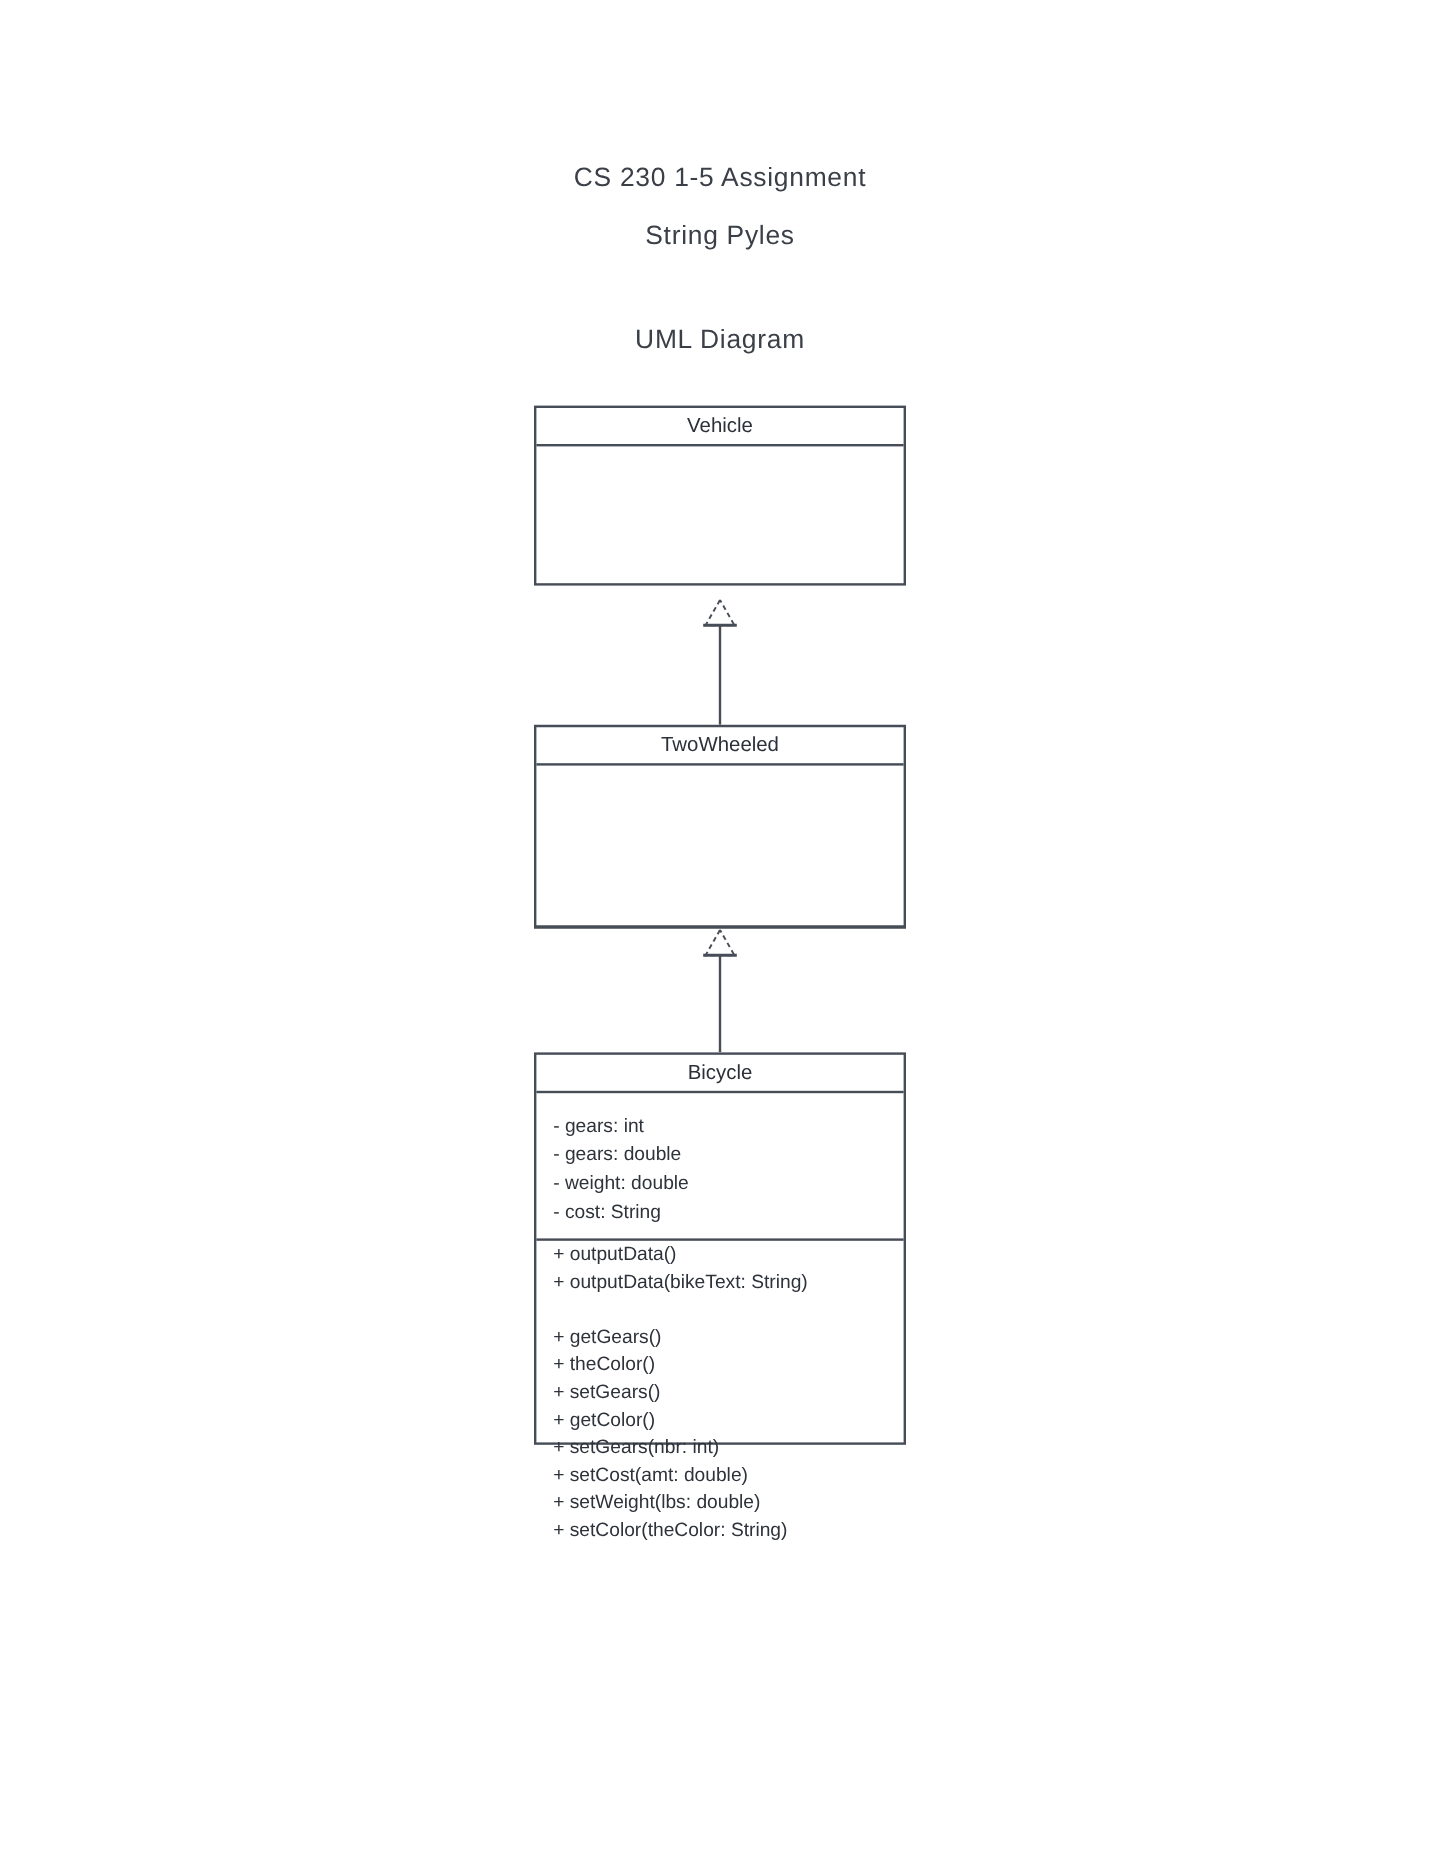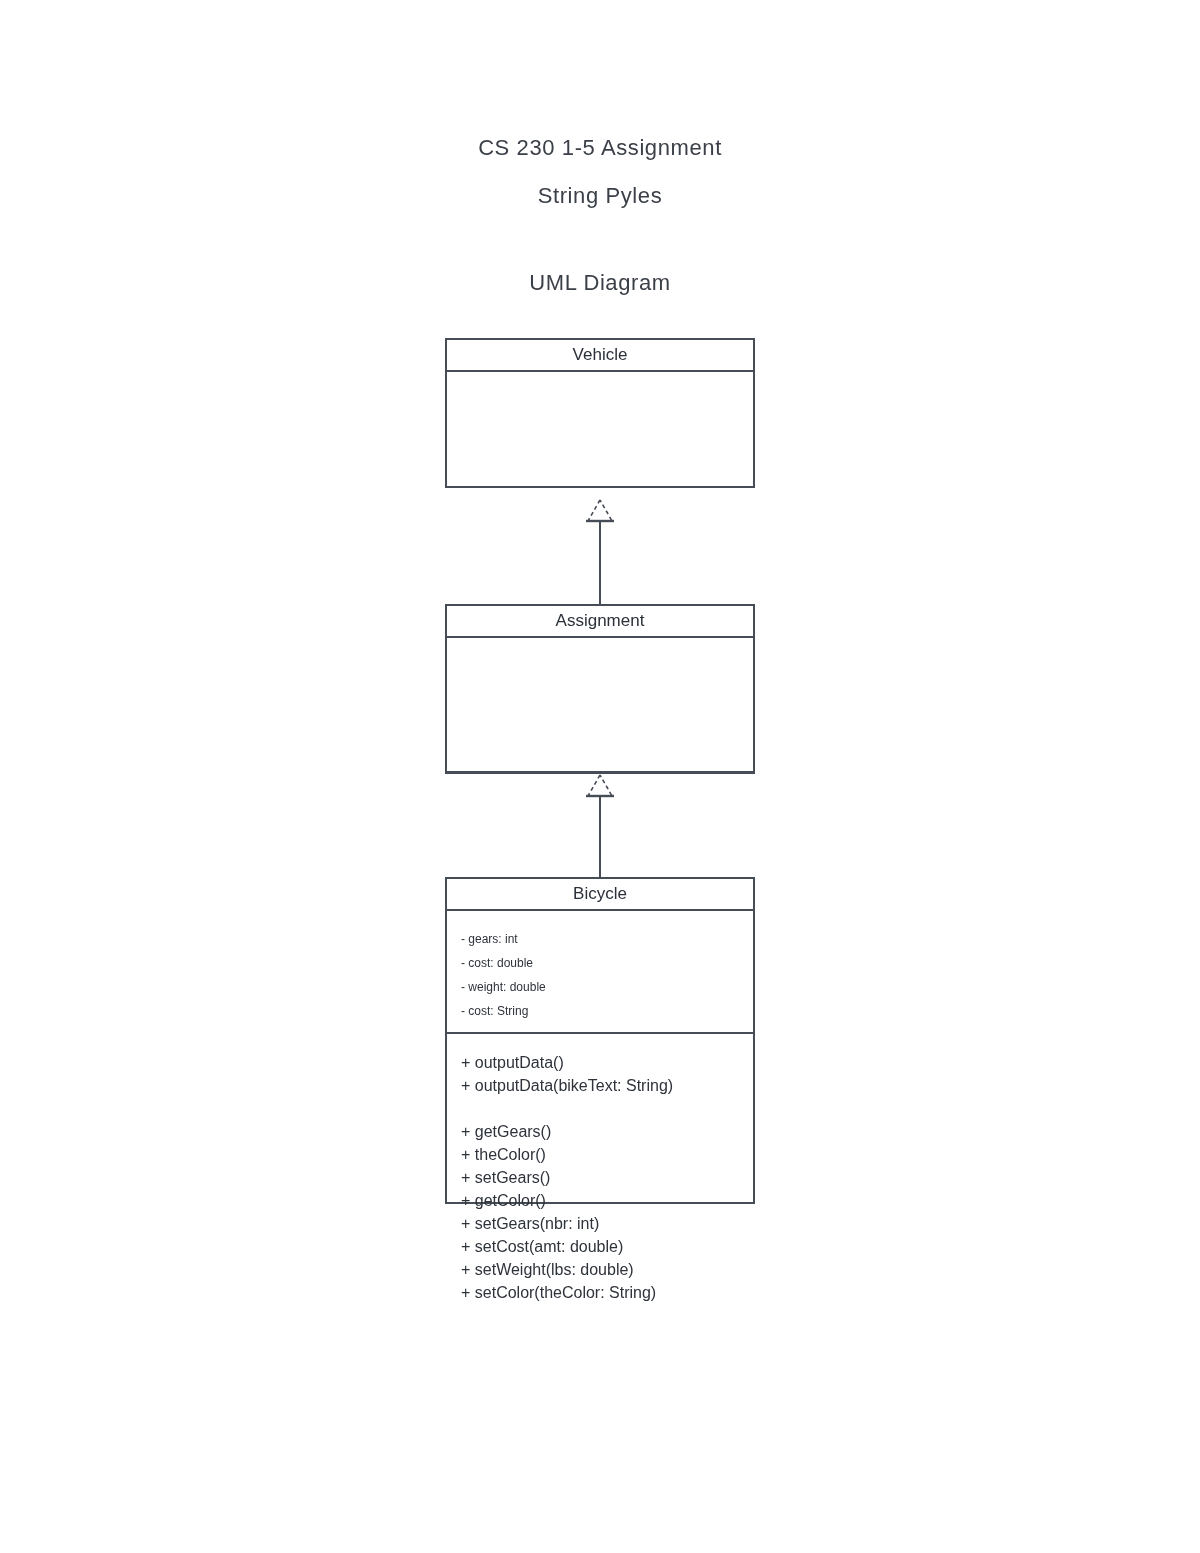--- a/index.html
+++ b/index.html
@@ -51,26 +51,26 @@
     color: #2b3039;
   }
   .uml-body {
     
   }
   .uml-attrs {
     box-sizing: border-box;
     height: 123px;
     border-bottom: 2px solid #474d57;
     padding: 16px 10px 0 14px;
-    font-size: 12px;
+    font-size: 16px;
     line-height: 24px;
   }
   .uml-methods {
     box-sizing: border-box;
-    padding: 17px 10px 0 14px;
+    padding: 0 10px 0 14px;
     font-size: 16px;
     line-height: 23px;
   }
   .a-line, .m-line { min-height: 23px; white-space: pre; }
   .a-line { min-height: 24px; }
 
   .connector {
     position: absolute;
     left: 578px;
     width: 44px;
@@ -93,36 +93,36 @@
     <div class="uml-body"></div>
   </div>
 
   <svg class="connector c1" viewBox="0 0 44 105" xmlns="http://www.w3.org/2000/svg">
     <line x1="22" y1="22" x2="22" y2="105" stroke="#474d57" stroke-width="2"></line>
     <polyline points="22,1 10,22 34,22 22,1" fill="#ffffff" stroke="#474d57" stroke-width="1.6" stroke-dasharray="4 3"></polyline>
     <line x1="8" y1="22" x2="36" y2="22" stroke="#474d57" stroke-width="2.4"></line>
   </svg>
 
   <div class="uml-class twowheeled">
-    <div class="uml-title">Assignment</div>
+    <div class="uml-title">TwoWheeled</div>
     <div class="uml-body"></div>
   </div>
 
   <svg class="connector c2" viewBox="0 0 44 103" xmlns="http://www.w3.org/2000/svg">
     <line x1="22" y1="22" x2="22" y2="103" stroke="#474d57" stroke-width="2"></line>
     <polyline points="22,1 10,22 34,22 22,1" fill="#ffffff" stroke="#474d57" stroke-width="1.6" stroke-dasharray="4 3"></polyline>
     <line x1="8" y1="22" x2="36" y2="22" stroke="#474d57" stroke-width="2.4"></line>
   </svg>
 
   <div class="uml-class bicycle">
     <div class="uml-title">Bicycle</div>
 
     <div class="uml-attrs">
       <div class="a-line">- gears: int</div>
-      <div class="a-line">- cost: double</div>
+      <div class="a-line">- gears: double</div>
       <div class="a-line">- weight: double</div>
       <div class="a-line">- cost: String</div>
     </div>
 
     <div class="uml-methods">
       <div class="m-line">+ outputData()</div>
       <div class="m-line">+ outputData(bikeText: String)</div>
       <div class="m-line"></div>
       <div class="m-line">+ getGears()</div>
       <div class="m-line">+ theColor()</div>

